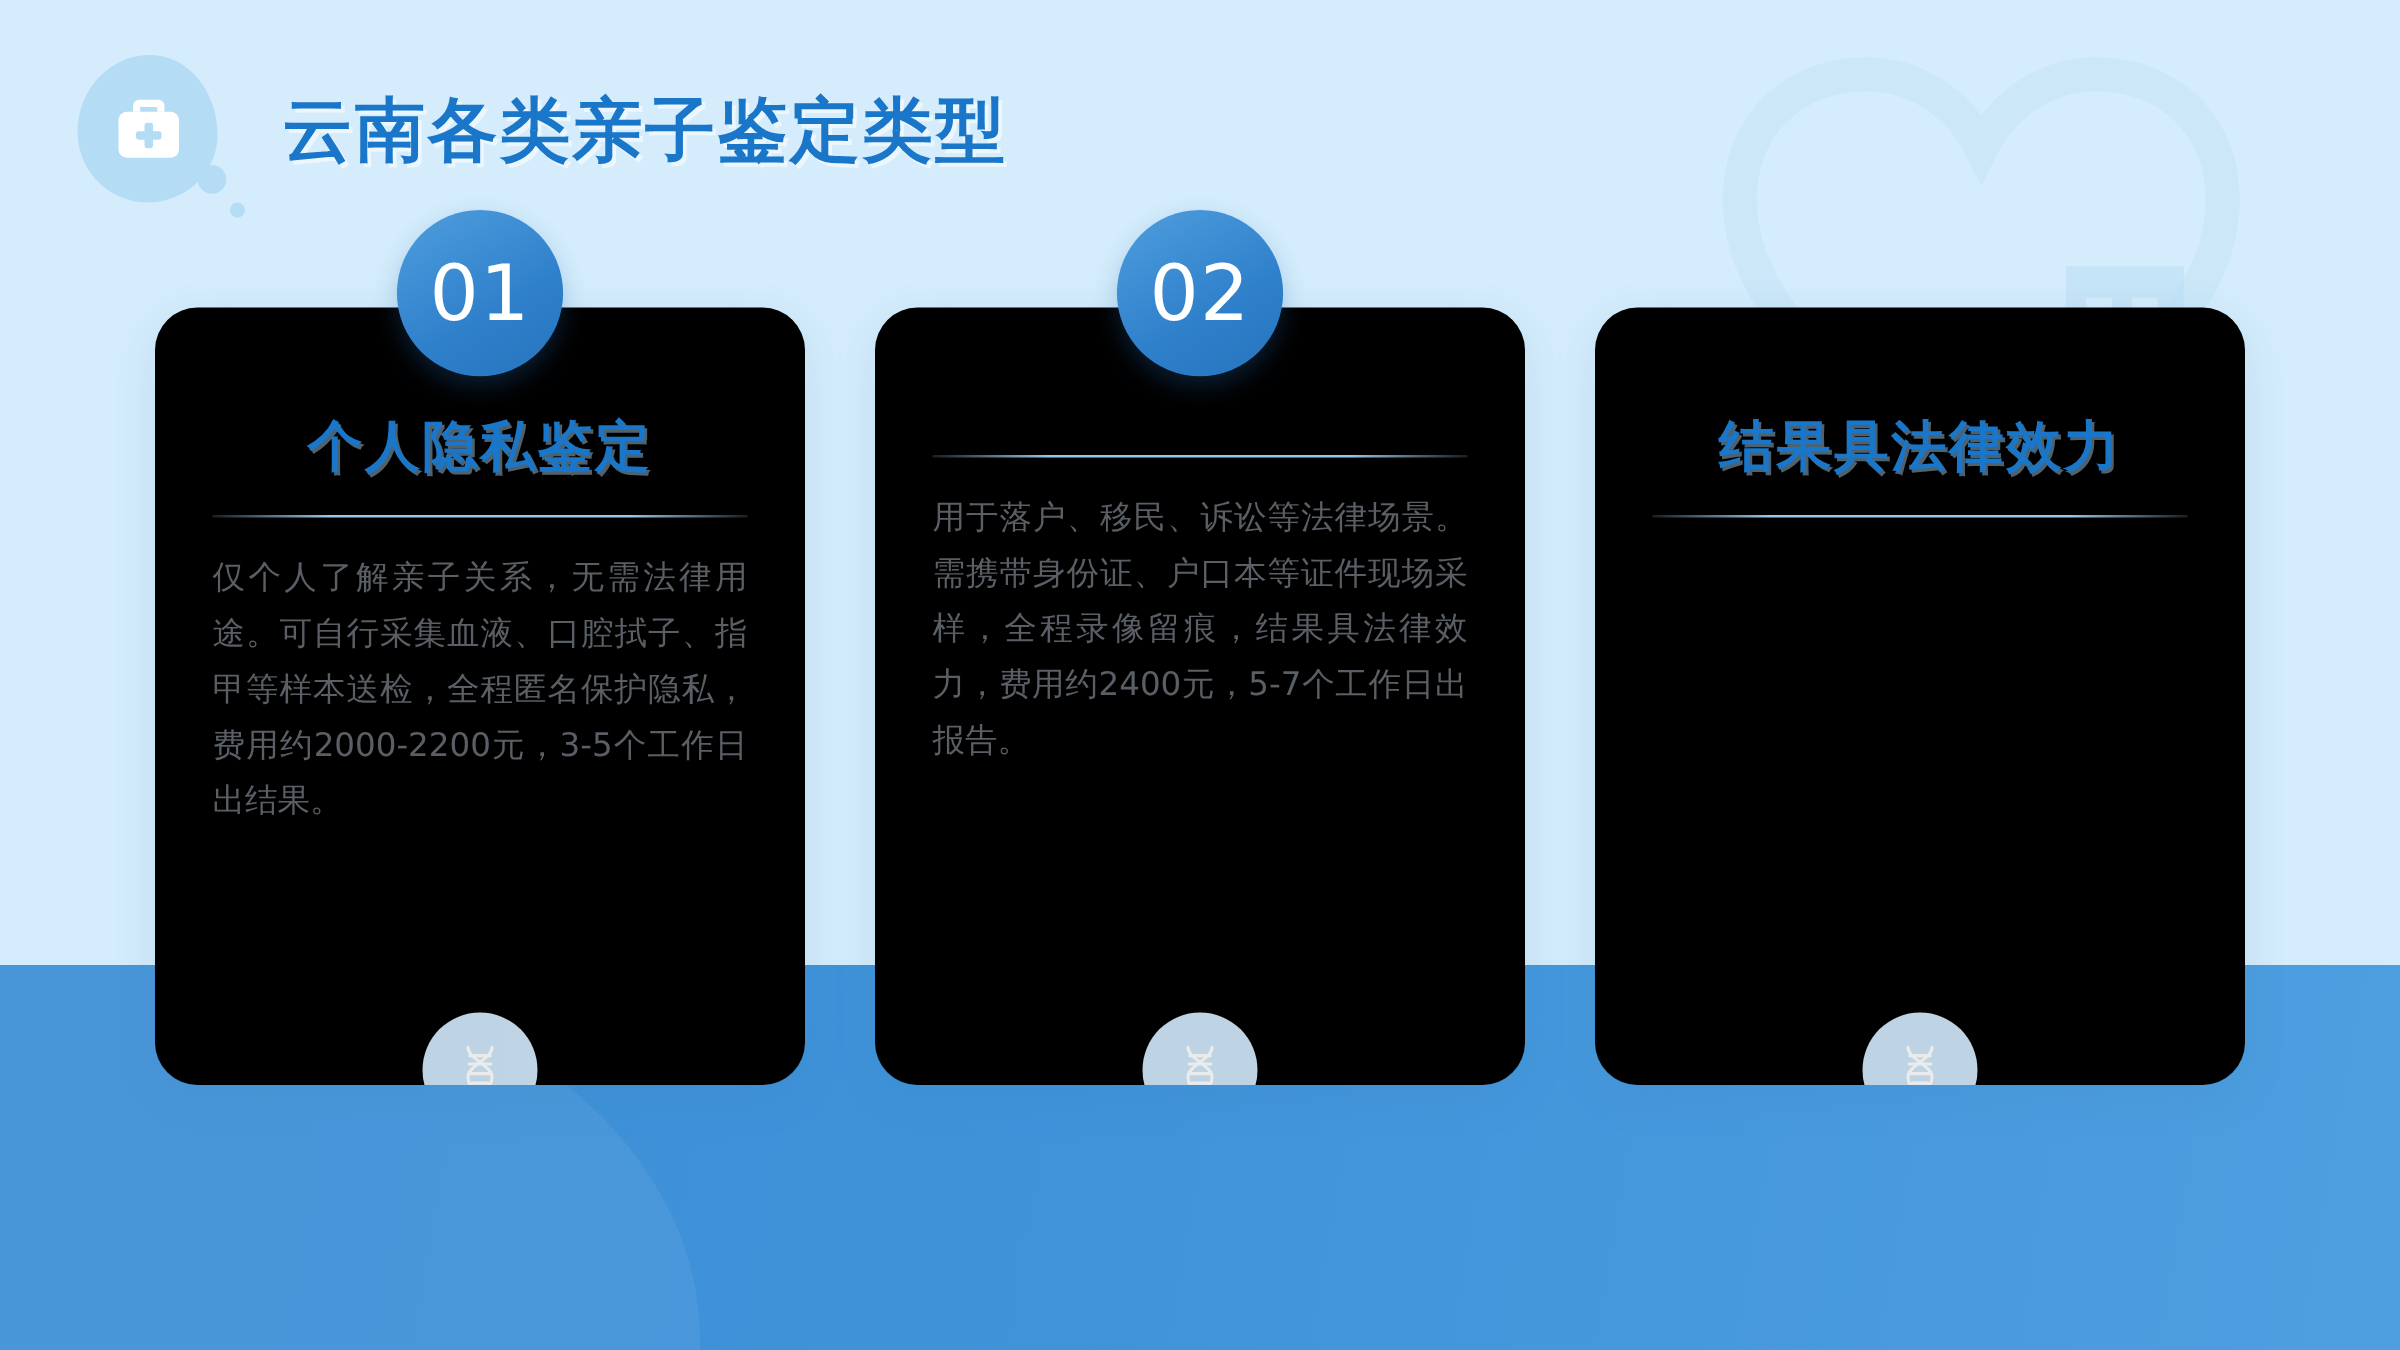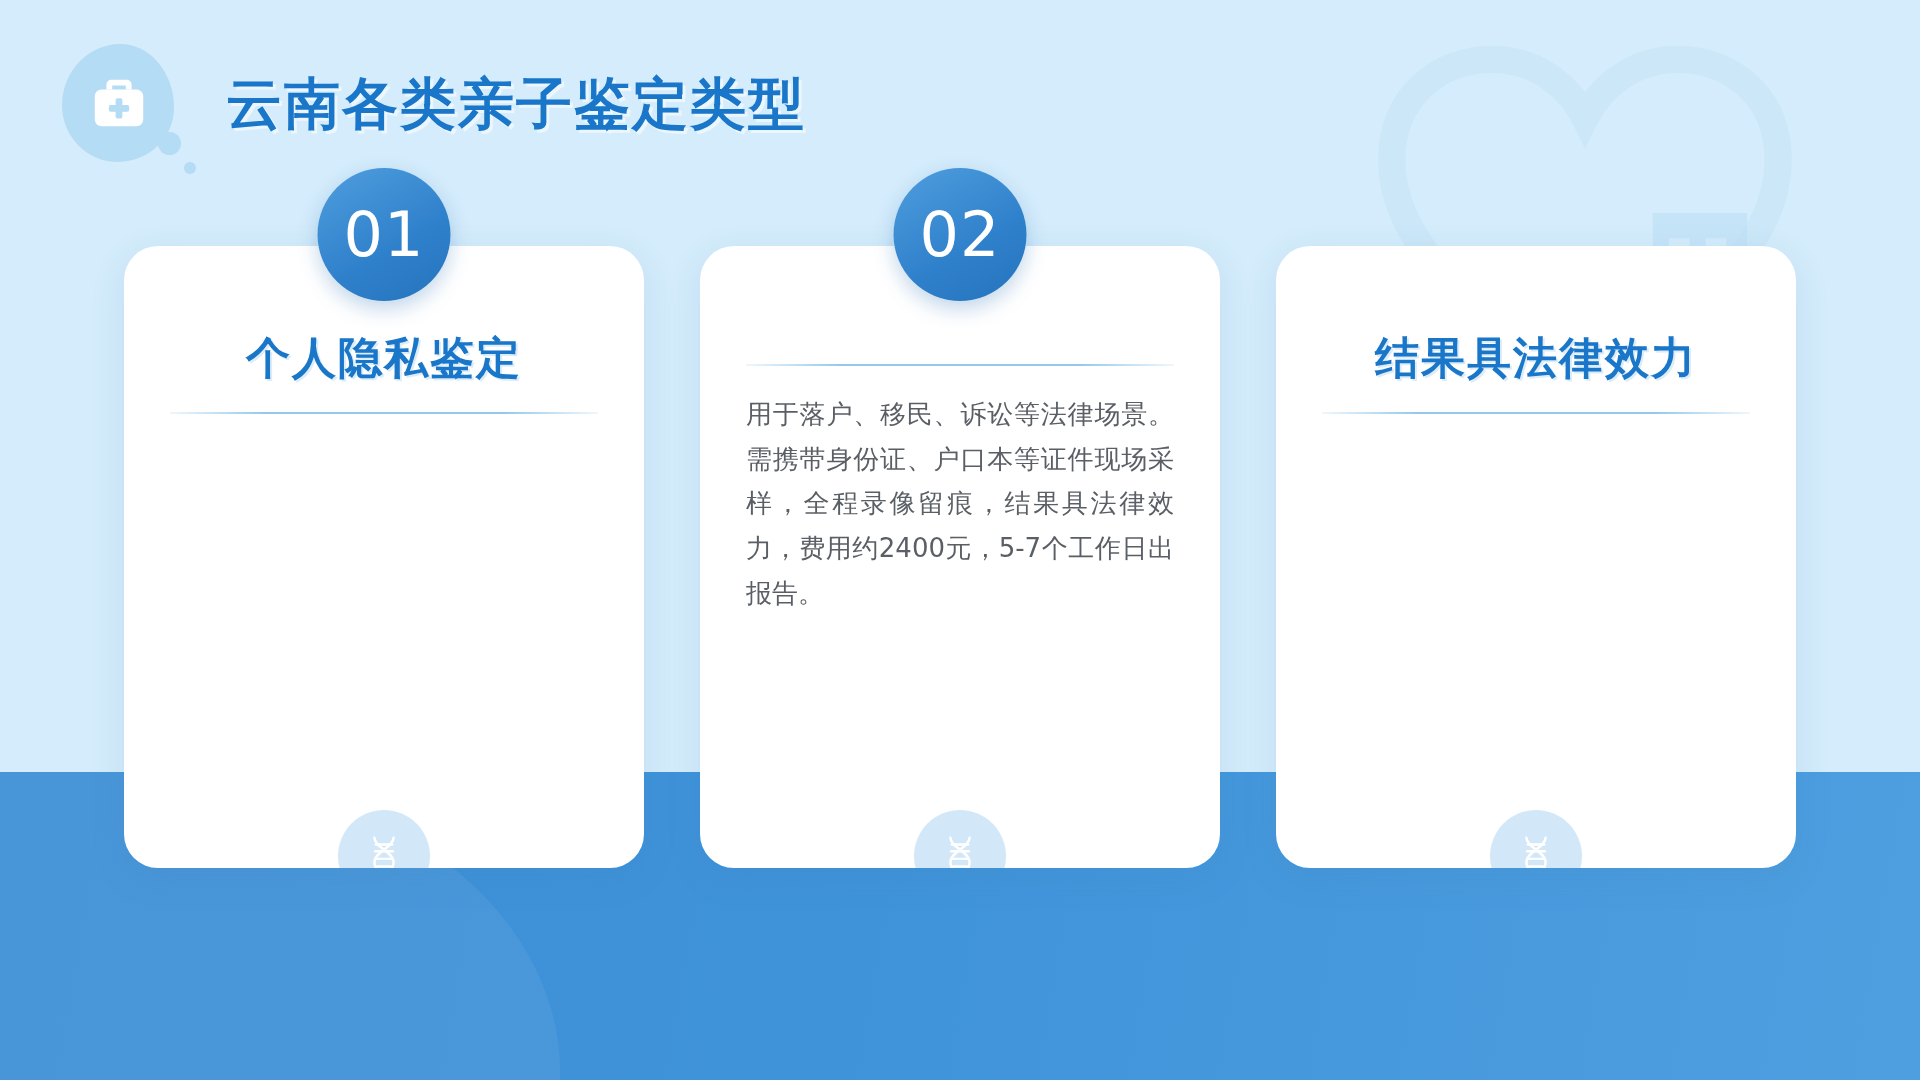--- a/index.html
+++ b/index.html
@@ -119,21 +119,21 @@
     font-size: 62px;
     font-weight: 400;
     color: #ffffff;
     letter-spacing: 1px;
     line-height: 1;
     font-family: "DejaVu Sans", sans-serif;
   }
   .card {
     position: relative;
     margin-top: 18px;
-    background: #ffffff;
+    background: #000000;
     border-radius: 34px;
     box-shadow: 0 10px 34px rgba(60,120,180,0.13);
     padding: 88px 46px 92px 46px;
     min-height: 622px;
     overflow: hidden;
     z-index: 2;
   }
   .card-title {
     text-align: center;
     font-size: 44px;
@@ -220,20 +220,21 @@
 
   <div class="cards">
 
     <div class="card-slot">
       <div class="badge">
         <span class="badge-num">01</span>
       </div>
       <div class="card">
         <div class="card-title">个人隐私鉴定</div>
         <div class="divider"></div>
+        <div class="card-body">仅个人了解亲子关系，无需法律用途。可自行采集血液、口腔拭子、指甲等样本送检，全程匿名保护隐私，费用约2000-2200元，3-5个工作日出结果。</div>
         <div class="dna-wrap">
           <svg viewBox="0 0 48 48" xmlns="http://www.w3.org/2000/svg">
             <g fill="none" stroke="#ffffff" stroke-width="2.6" stroke-linecap="round">
               <path d="M14 5 C14 15, 34 20, 34 30 C34 38, 28 42, 24 43"></path>
               <path d="M34 5 C34 15, 14 20, 14 30 C14 38, 20 42, 24 43"></path>
               <path d="M15.5 12 H32.5"></path>
               <path d="M14.8 19 H33.2"></path>
               <path d="M15.2 27 H32.8"></path>
               <path d="M17 35 H31"></path>
             </g>

